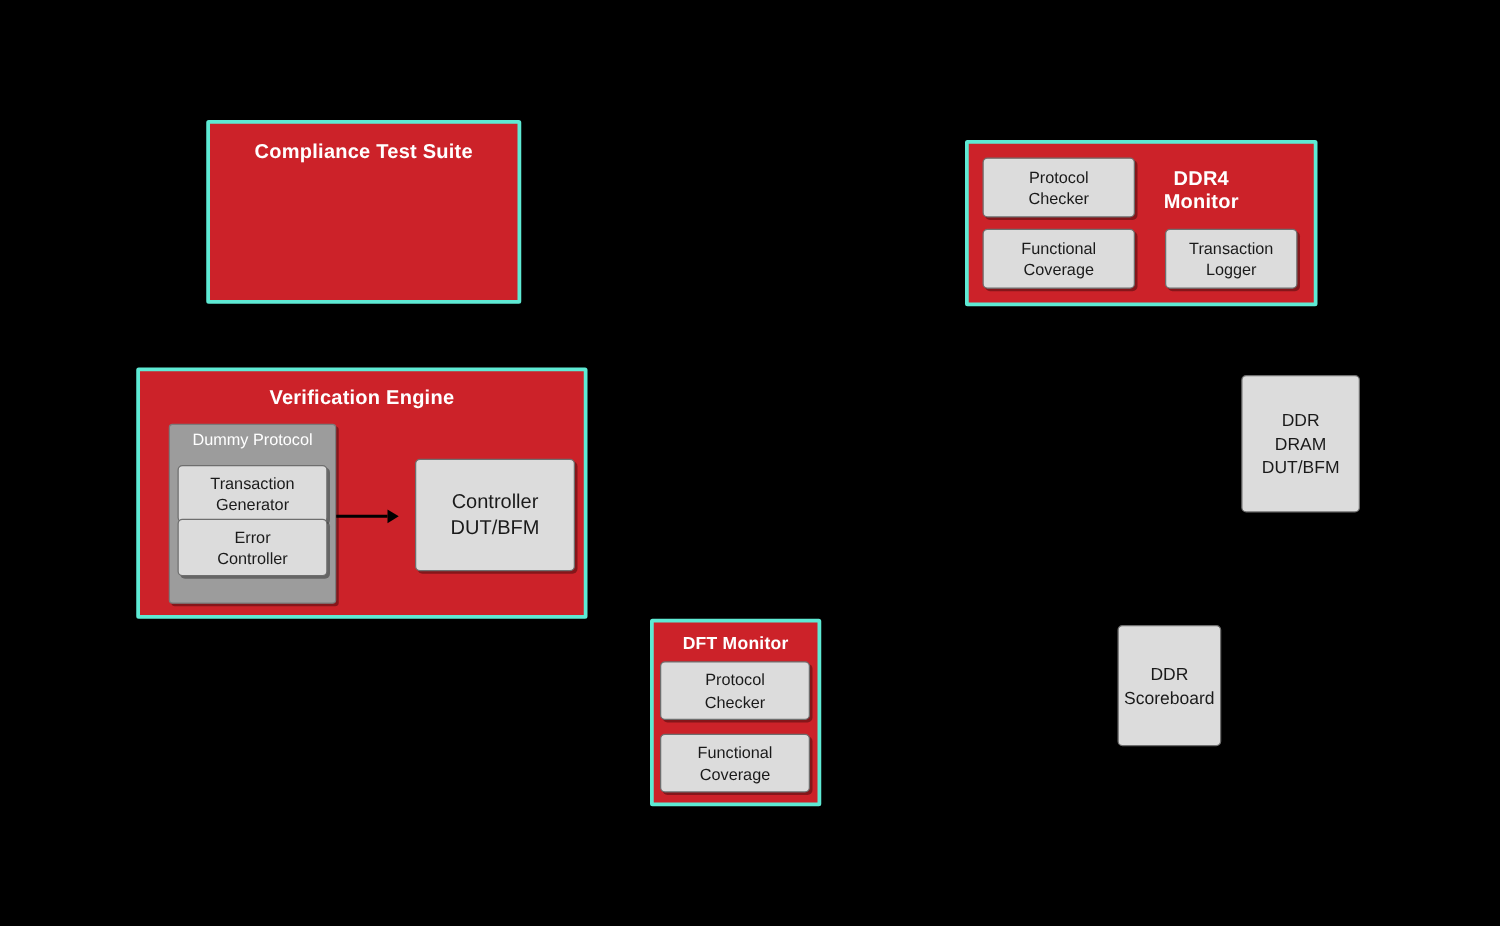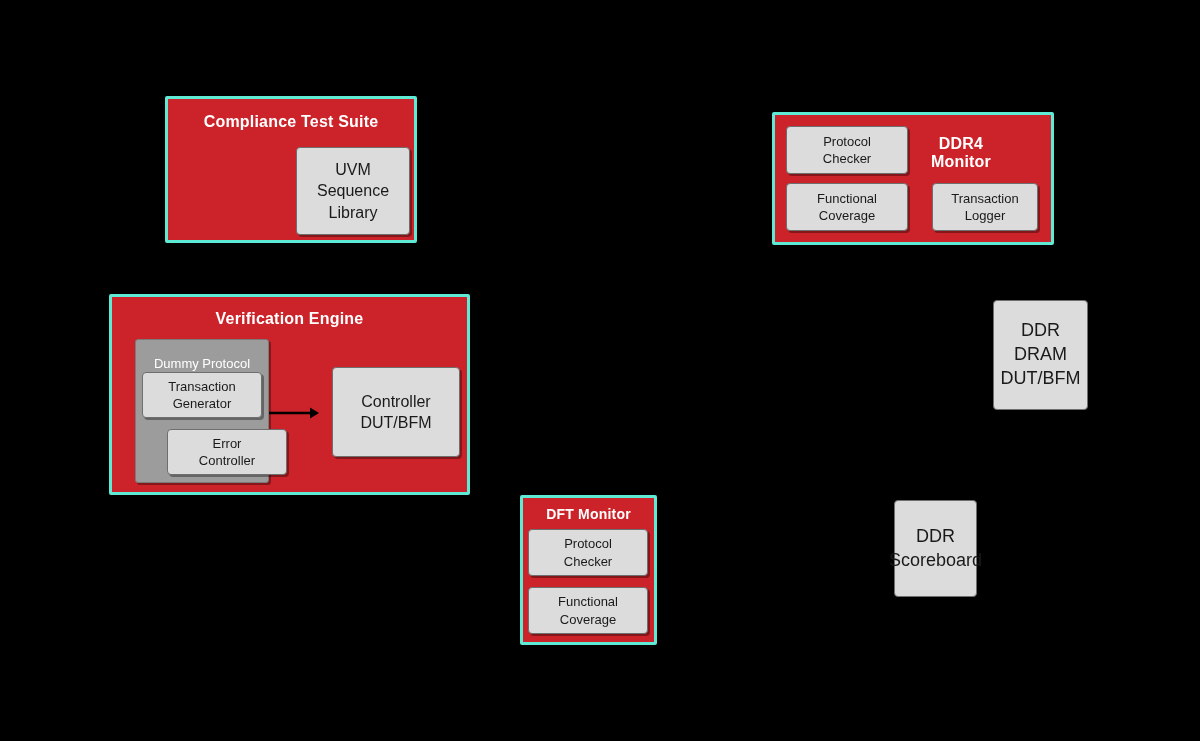--- a/index.html
+++ b/index.html
@@ -66,48 +66,41 @@
     left: 0;
     width: 100%;
     text-align: center;
     color: #FFFFFF;
     font-size: 13px;
     font-weight: normal;
   }
 
   
   .t13 { font-size: 13px; }
-  .t15 { font-size: 18px; }
+  .t15 { font-size: 14px; }
   .t16 { font-size: 16px; }
 
   .lbl-line { display: block; }
 
   
   .arrow-svg {
     position: absolute;
     overflow: visible;
   }
 </style>
 </head>
 <body>
 
 <div id="canvas">
 
   <div class="node red-group" style="left:165px; top:96px; width:252px; height:147px;">
     <div class="group-title big" style="top:14px;">Compliance Test Suite</div>
   </div>
 
 
-  <div class="node gray-box t16" style="left:296px; top:147px; width:114px; height:88px;">
-    <span>
-      <span class="lbl-line">UVM</span>
-      <span class="lbl-line">Sequence</span>
-      <span class="lbl-line">Library</span>
-    </span>
-  </div>
 
   <div class="node red-group" style="left:772px; top:112px; width:282px; height:133px;">
     <div class="group-title big" style="top:20px; left:auto; right:10px; width:160px;">
       <span class="lbl-line">DDR4</span>
       <span class="lbl-line">Monitor</span>
     </div>
   </div>
 
   <div class="node gray-box t13" style="left:786px; top:126px; width:122px; height:48px;">
     <span>
@@ -128,31 +121,31 @@
       <span class="lbl-line">Transaction</span>
       <span class="lbl-line">Logger</span>
     </span>
   </div>
 
   <div class="node red-group" style="left:109px; top:294px; width:361px; height:201px;">
     <div class="group-title big" style="top:13px;">Verification Engine</div>
   </div>
 
   <div class="node gray-group" style="left:135px; top:339px; width:134px; height:144px;">
-    <div class="gray-title" style="top:16px;">Dummy Protocol</div>
+    <div class="gray-title" style="top:4px;">Dummy Protocol</div>
   </div>
 
   <div class="node gray-box t13" style="left:142px; top:372px; width:120px; height:46px;">
     <span>
       <span class="lbl-line">Transaction</span>
       <span class="lbl-line">Generator</span>
     </span>
   </div>
 
-  <div class="node gray-box t13" style="left:142px; top:429px; width:120px; height:46px;margin-left:25px;">
+  <div class="node gray-box t13" style="left:142px; top:415px; width:120px; height:46px;">
     <span>
       <span class="lbl-line">Error</span>
       <span class="lbl-line">Controller</span>
     </span>
   </div>
 
   <svg class="arrow-svg" style="left:269px; top:404px;" width="50" height="18" viewBox="0 0 50 18">
     <line x1="0" y1="9" x2="41" y2="9" stroke="#000000" stroke-width="2.4"></line>
     <polygon points="41,3.5 50,9 41,14.5" fill="#000000"></polygon>
   </svg>

